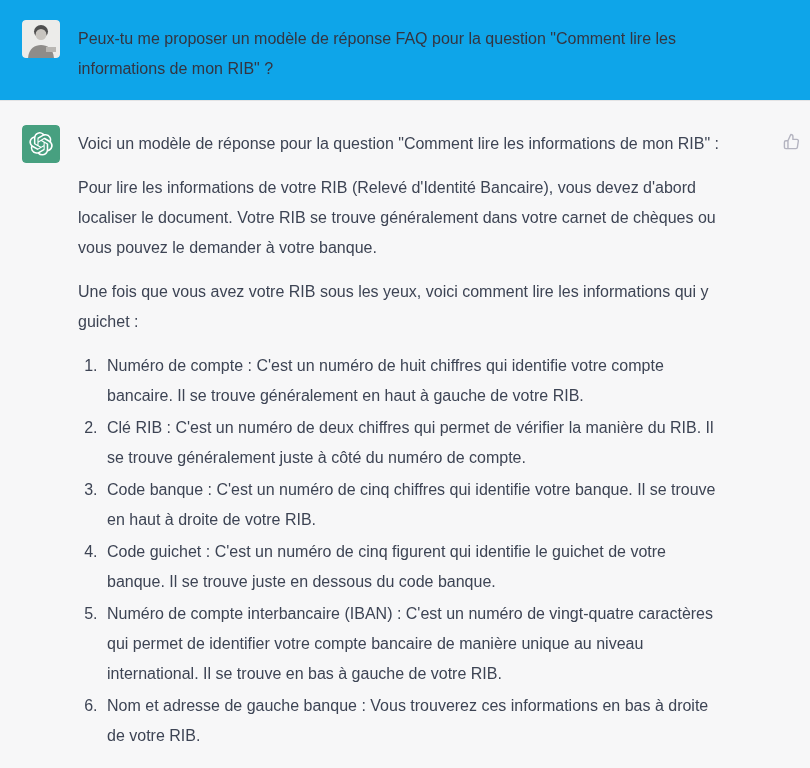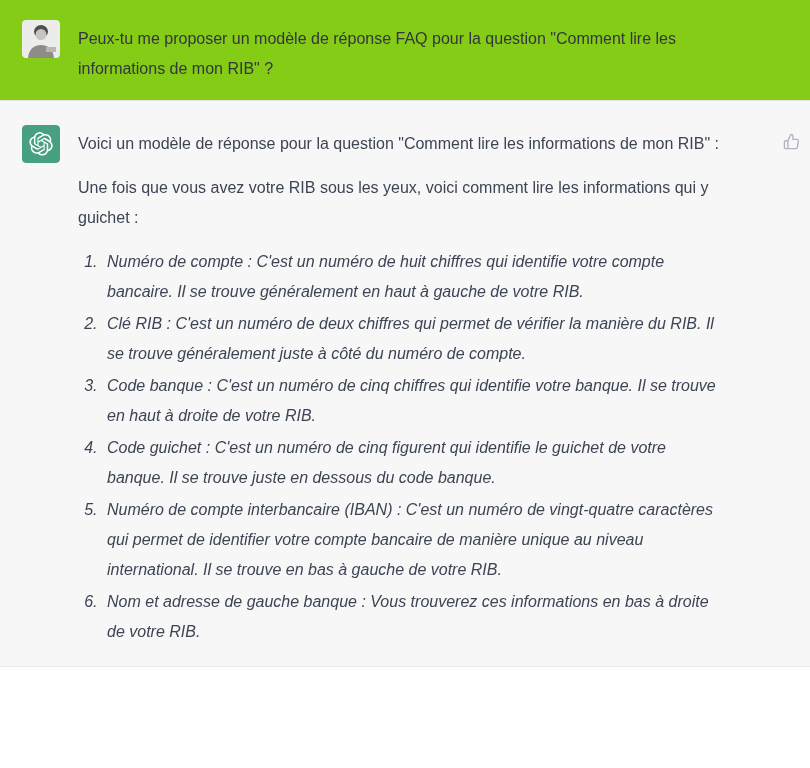--- a/index.html
+++ b/index.html
@@ -18,21 +18,21 @@
     width: 810px;
     height: 768px;
     overflow: hidden;
   }
   .msg {
     display: flex;
     align-items: flex-start;
     gap: 18px;
   }
   .msg.user {
-    background: #84cc16;
+    background: #0ea5e9;
     padding: 20px 70px 16px 22px;
   }
   .msg.assistant {
     background: #f7f7f8;
     border-top: 1px solid rgba(0,0,0,0.07);
     border-bottom: 1px solid rgba(0,0,0,0.05);
     padding: 24px 90px 17px 22px;
     position: relative;
     flex: 0 0 auto;
   }
@@ -55,21 +55,20 @@
   .msg.user .msg-body { color: #343541; }
   .msg-body p { margin: 0 0 14px 0; }
   .msg-body p:last-child { margin-bottom: 0; }
   ol.rib-list {
     margin: 0;
     padding-left: 24px;
   }
   ol.rib-list li {
     padding-left: 5px;
     margin-bottom: 2px;
-    font-style: italic;
   }
   ol.rib-list li::marker { color: #3d4454; }
   .actions {
     position: absolute;
     top: 30px;
     right: 8px;
   }
   .thumb-btn {
     background: none;
     border: none;
@@ -111,20 +110,21 @@
           <rect width="38" height="38" rx="4" fill="#47a080"></rect>
           <g transform="translate(7.3,7.1) scale(0.98)" fill="#ffffff">
             <path d="M22.2819 9.8211a5.9847 5.9847 0 0 0-.5157-4.9108 6.0462 6.0462 0 0 0-6.5098-2.9A6.0651 6.0651 0 0 0 4.9807 4.1818a5.9847 5.9847 0 0 0-3.9977 2.9 6.0462 6.0462 0 0 0 .7427 7.0966 5.98 5.98 0 0 0 .511 4.9107 6.051 6.051 0 0 0 6.5146 2.9001A5.9847 5.9847 0 0 0 13.2599 24a6.0557 6.0557 0 0 0 5.7718-4.2058 5.9894 5.9894 0 0 0 3.9977-2.9001 6.0557 6.0557 0 0 0-.7475-7.073zM13.2599 22.4301a4.4755 4.4755 0 0 1-2.8764-1.04l.1419-.0804 4.7783-2.7582a.7948.7948 0 0 0 .3927-.6813v-6.7369l2.02 1.1686a.071.071 0 0 1 .038.0615v5.5826a4.504 4.504 0 0 1-4.4945 4.4944zm-9.6607-4.1254a4.4708 4.4708 0 0 1-.5346-3.0137l.142.0852 4.783 2.7582a.7712.7712 0 0 0 .7806 0l5.8428-3.3685v2.3324a.0804.0804 0 0 1-.0332.0615L9.74 19.9502a4.4992 4.4992 0 0 1-6.1408-1.6464zM2.3408 7.8956a4.485 4.485 0 0 1 2.3655-1.9728V11.6a.7664.7664 0 0 0 .3879.6765l5.8144 3.3543-2.0201 1.1685a.0757.0757 0 0 1-.071 0l-4.8303-2.7865A4.504 4.504 0 0 1 2.3408 7.8956zm16.5963 3.8558L13.1038 8.364 15.1192 7.2a.0757.0757 0 0 1 .071 0l4.8303 2.7913a4.4944 4.4944 0 0 1-.6765 8.1042v-5.6772a.79.79 0 0 0-.407-.667zm2.0107-3.0231l-.142-.0852-4.7735-2.7818a.7759.7759 0 0 0-.7854 0L9.409 9.2297V6.8974a.0662.0662 0 0 1 .0284-.0615l4.8303-2.7866a4.4992 4.4992 0 0 1 6.6802 4.66zM8.3065 12.863l-2.02-1.1638a.0804.0804 0 0 1-.038-.0567V6.0742a4.4992 4.4992 0 0 1 7.3757-3.4537l-.142.0805L8.704 5.459a.7948.7948 0 0 0-.3927.6813zm1.0976-2.3654l2.602-1.4998 2.6069 1.4998v2.9994l-2.5974 1.4997-2.6067-1.4997z"></path>
           </g>
         </svg>
       </span>
     </span>
 
     <div class="msg-body">
       <p>Voici un modèle de réponse pour la question "Comment lire les informations de mon RIB" :</p>
+      <p>Pour lire les informations de votre RIB (Relevé d'Identité Bancaire), vous devez d'abord localiser le document. Votre RIB se trouve généralement dans votre carnet de chèques ou vous pouvez le demander à votre banque.</p>
       <p>Une fois que vous avez votre RIB sous les yeux, voici comment lire les informations qui y guichet :</p>
       <ol class="rib-list">
         <li>Numéro de compte : C'est un numéro de huit chiffres qui identifie votre compte bancaire. Il se trouve généralement en haut à gauche de votre RIB.</li>
         <li>Clé RIB : C'est un numéro de deux chiffres qui permet de vérifier la manière du RIB. Il se trouve généralement juste à côté du numéro de compte.</li>
         <li>Code banque : C'est un numéro de cinq chiffres qui identifie votre banque. Il se trouve en haut à droite de votre RIB.</li>
         <li>Code guichet : C'est un numéro de cinq figurent qui identifie le guichet de votre banque. Il se trouve juste en dessous du code banque.</li>
         <li>Numéro de compte interbancaire (IBAN) : C'est un numéro de vingt-quatre caractères qui permet de identifier votre compte bancaire de manière unique au niveau international. Il se trouve en bas à gauche de votre RIB.</li>
         <li>Nom et adresse de gauche banque : Vous trouverez ces informations en bas à droite de votre RIB.</li>
       </ol>
     </div>

